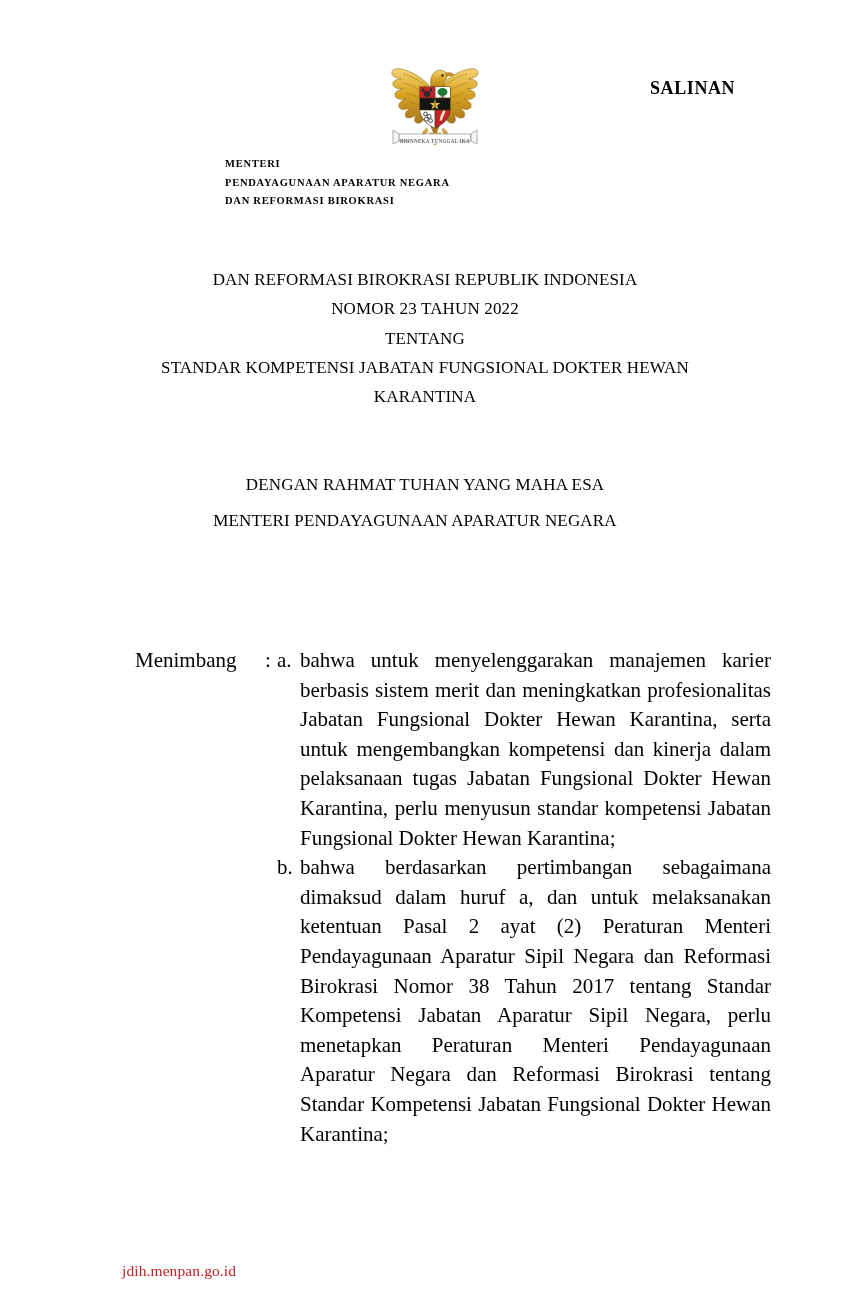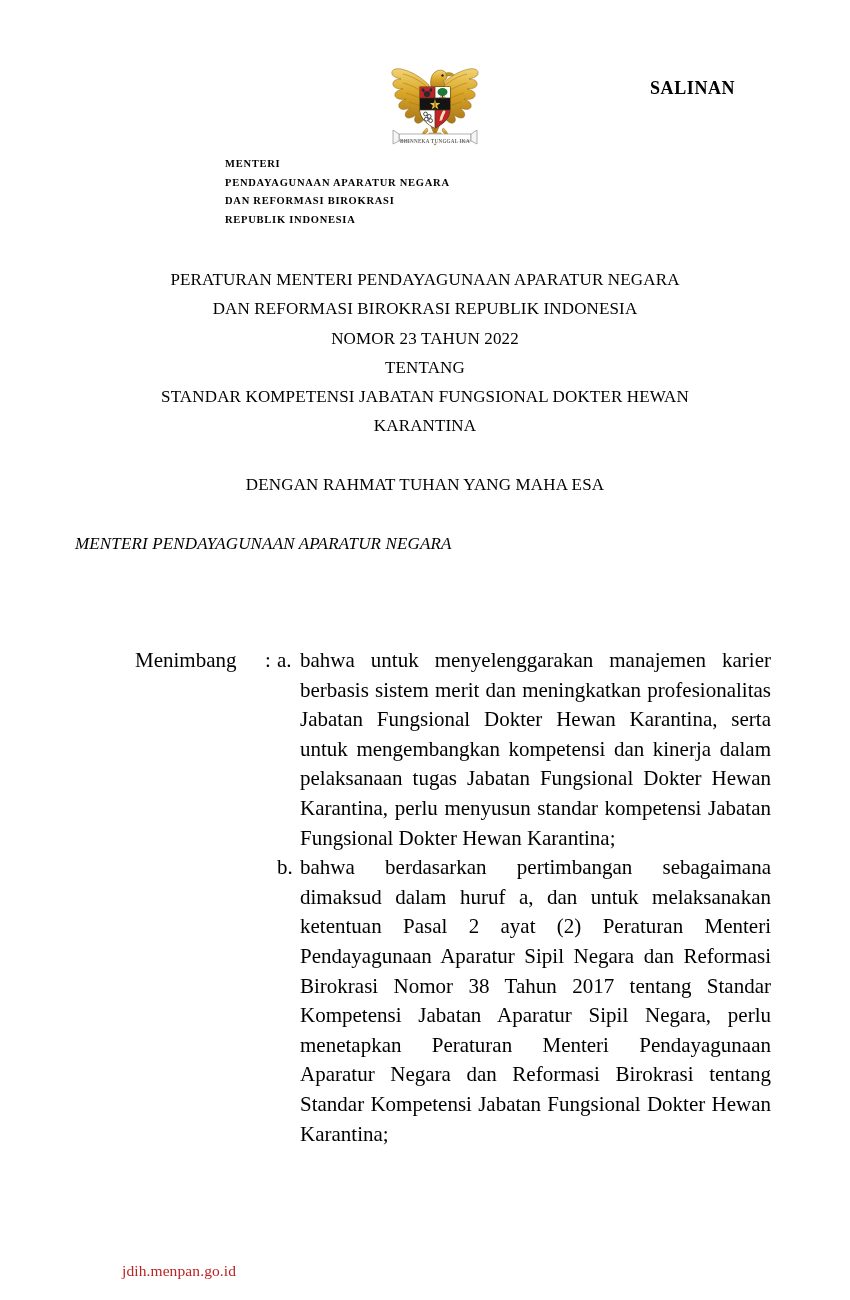--- a/index.html
+++ b/index.html
@@ -80,26 +80,26 @@
     text-align: center;
     font-size: 17px;
     line-height: 29.3px;
     letter-spacing: 0.15px;
   }
 
   
   #signatory-intro {
     position: absolute;
     left: 75px;
-    top: 529px;
+    top: 506px;
     width: 680px;
+    text-align: center;
     font-size: 17px;
     line-height: 29.3px;
     letter-spacing: 0.15px;
-    font-style: italic;
   }
   #signatory-intro div { white-space: nowrap; }
 
   
   #considerations {
     position: absolute;
     left: 135px;
     top: 646px;
     width: 636px;
     font-size: 21px;
@@ -259,26 +259,24 @@
         <path d="M24 82.5 C40 87.5 64 87.5 80 82.5" fill="none" stroke="#ffffff" stroke-width="5"></path>
         <text x="52" y="88.3" text-anchor="middle" font-family="'Liberation Serif', serif" font-size="5.1" font-weight="bold" fill="#6b6b6b" letter-spacing="0.25">BHINNEKA TUNGGAL IKA</text>
       </g>
     </svg>
   </div>
 
   <div id="ministry-heading">
     <div>MENTERI</div>
     <div>PENDAYAGUNAAN APARATUR NEGARA</div>
     <div>DAN REFORMASI BIROKRASI</div>
-    <div>REPUBLIK INDONESIA</div>
   </div>
 </div>
 
 <div id="title-block">
-  <div class="ttl-line">PERATURAN MENTERI PENDAYAGUNAAN APARATUR NEGARA</div>
   <div class="ttl-line">DAN REFORMASI BIROKRASI REPUBLIK INDONESIA</div>
   <div class="ttl-line">NOMOR 23 TAHUN 2022</div>
   <div class="ttl-line">TENTANG</div>
   <div class="ttl-line">STANDAR KOMPETENSI JABATAN FUNGSIONAL DOKTER HEWAN</div>
   <div class="ttl-line">KARANTINA</div>
 </div>
 
 <div id="invocation">DENGAN RAHMAT TUHAN YANG MAHA ESA</div>
 
 <div id="signatory-intro">

